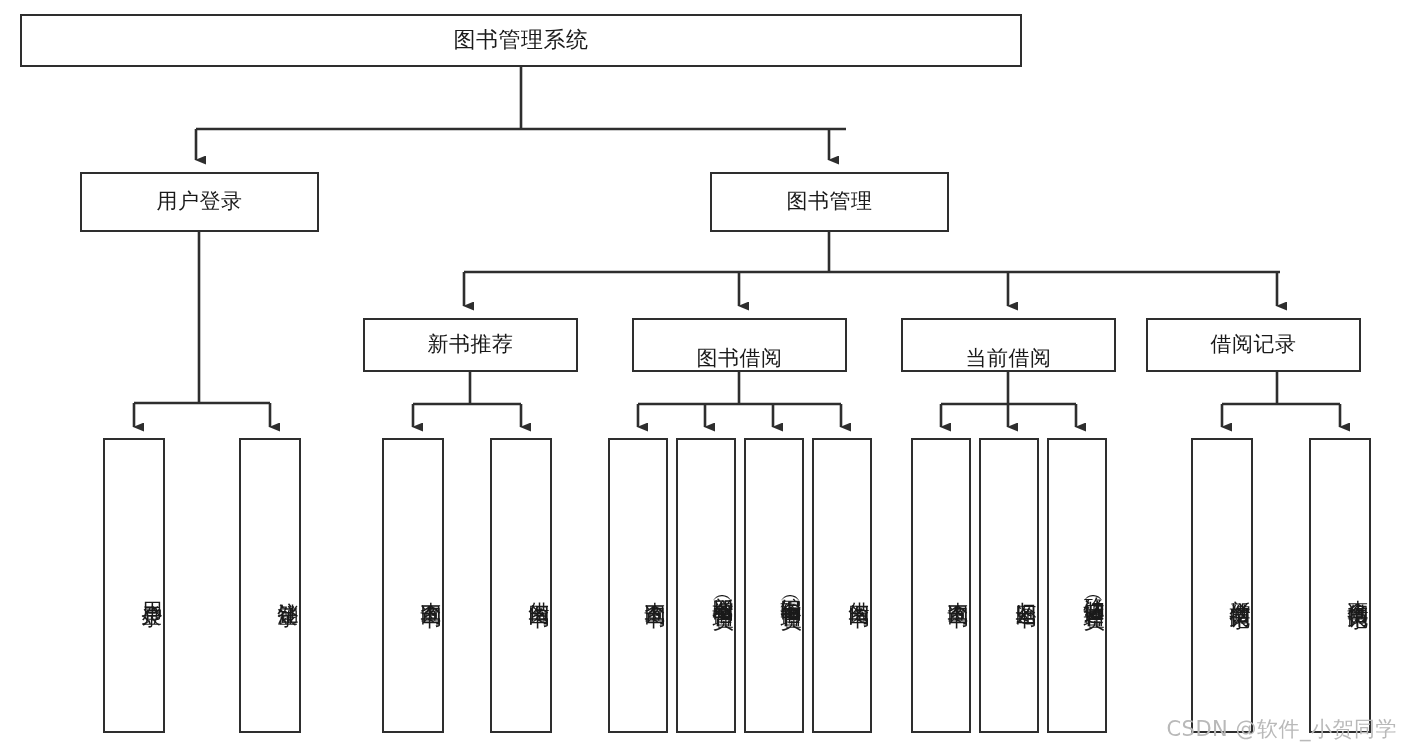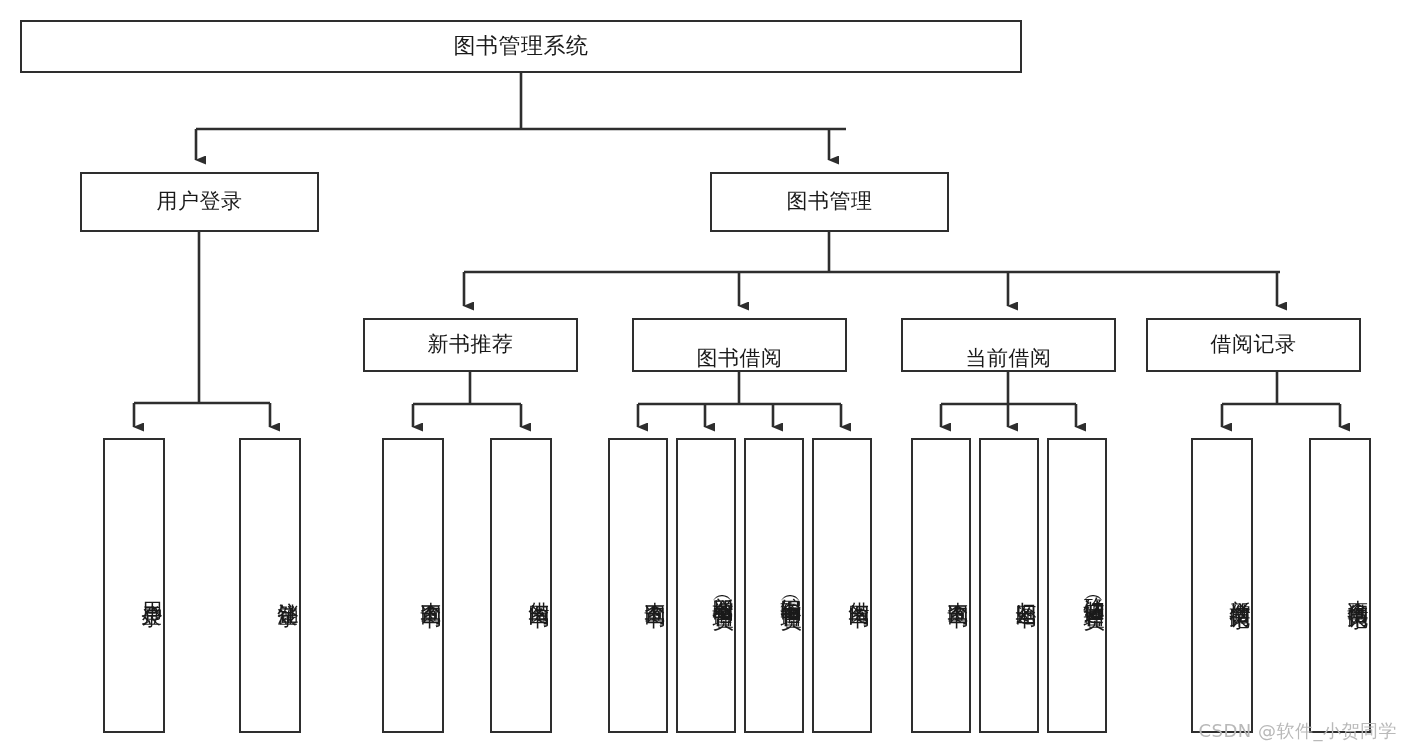--- a/index.html
+++ b/index.html
@@ -53,21 +53,21 @@
     white-space: nowrap;
   }
   .node.leaf span {
     writing-mode: vertical-rl;
     text-orientation: upright;
   }
   .watermark {
     position: absolute;
     right: 8px;
     bottom: 4px;
-    font-size: 18px;
+    font-size: 21px;
     color: #b9b9b9;
     letter-spacing: 0.5px;
     white-space: nowrap;
     user-select: none;
   }
 </style>
 </head>
 <body>
 
 <div id="diagram-root">
@@ -116,21 +116,21 @@
       <path d="M1076,404 L1076,427" marker-end="url(#arrowhead)"></path>
 
       <path d="M1277,372 L1277,404"></path>
       <path d="M1222,404 L1340,404"></path>
       <path d="M1222,404 L1222,427" marker-end="url(#arrowhead)"></path>
       <path d="M1340,404 L1340,427" marker-end="url(#arrowhead)"></path>
 
     </g>
   </svg>
 
-  <div class="node horiz title" style="left:20px; top:14px; width:1002px; height:53px;margin-top:6px;">
+  <div class="node horiz title" style="left:20px; top:14px; width:1002px; height:53px;">
     <span>图书管理系统</span>
   </div>
 
   <div class="node horiz" style="left:80px; top:172px; width:239px; height:60px;">
     <span>用户登录</span>
   </div>
   <div class="node horiz" style="left:363px; top:318px; width:215px; height:54px;">
     <span>新书推荐</span>
   </div>
 

